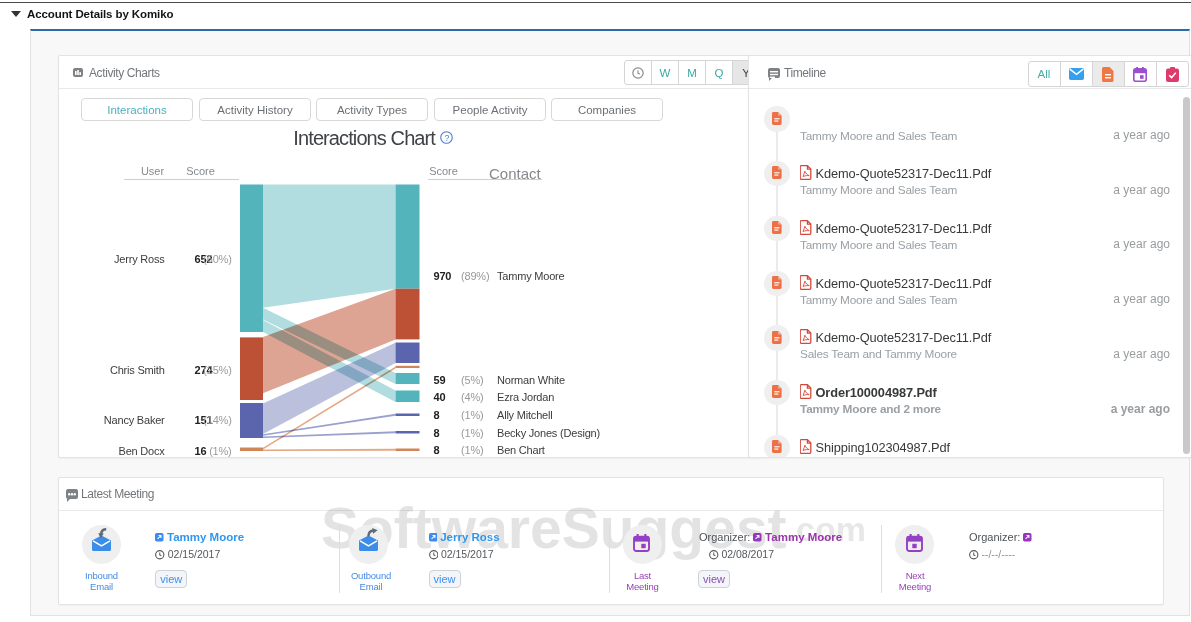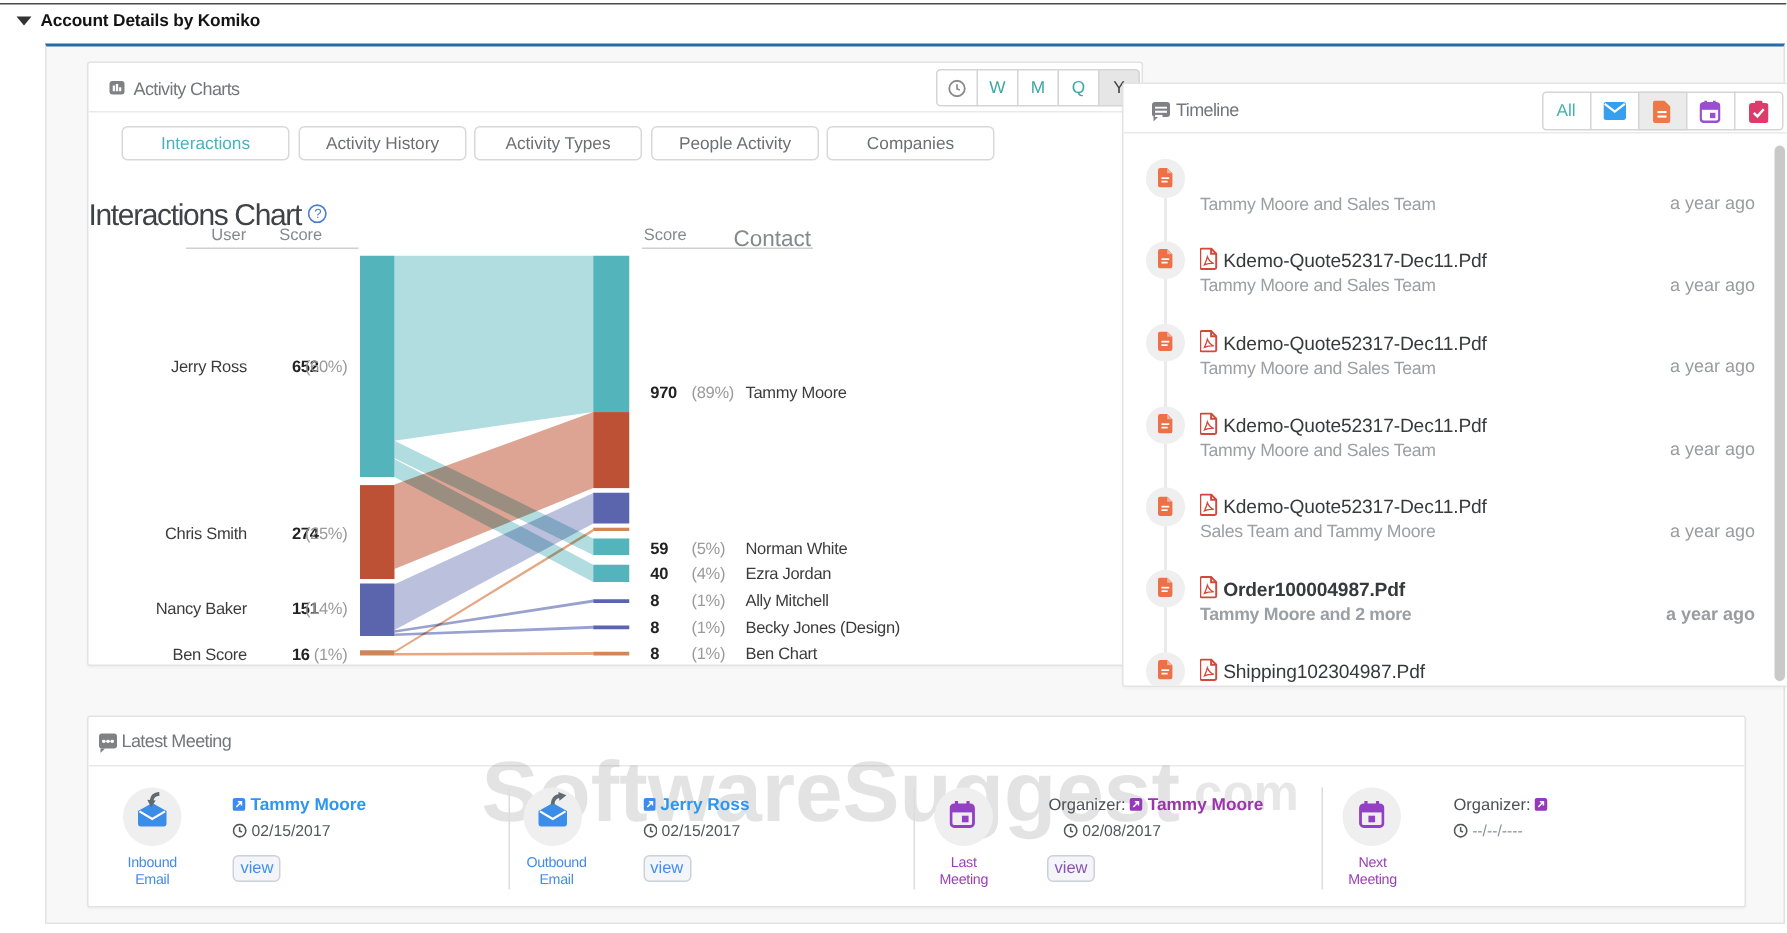--- a/index.html
+++ b/index.html
@@ -36,21 +36,21 @@
 </head>
 <body>
 
 <div class="abs" style="left:0;top:2px;width:1191px;height:1px;background:#4a4a4a;"></div>
 
 <div class="abs" style="left:11px;top:11px;width:0;height:0;border-left:5px solid transparent;border-right:5px solid transparent;border-top:6.5px solid #333;"></div>
 <div class="abs" style="left:27px;top:8px;font-size:11.5px;font-weight:bold;color:#141414;letter-spacing:-0.1px;">Account Details by Komiko</div>
 
 <div class="abs" style="left:30px;top:29px;width:1160px;height:587px;background:#f8f8f8;border:1px solid #e2e2e2;border-top:2px solid #2a6aa5;"></div>
 
-<div class="card" id="actcard" style="left:58px;top:41px;width:704px;height:403px;overflow:hidden;">
+<div class="card" id="actcard" style="left:58px;top:55px;width:704px;height:403px;overflow:hidden;">
   <div class="chead"></div>
   <div class="abs" style="left:14px;top:12px;width:10px;height:9px;background:#7f8285;border-radius:2px;"></div>
   <svg class="abs" style="left:16px;top:14px;" width="6" height="5">
       <rect x="0" y="1" width="1.6" height="4" fill="#fff"></rect>
       <rect x="2.2" y="0" width="1.6" height="5" fill="#fff"></rect>
       <rect x="4.4" y="2.2" width="1.6" height="2.8" fill="#fff"></rect>
     </svg>
   <div class="htxt" style="left:30px;">Activity Charts</div>
 
   <div class="btngroup" style="right:1px;top:4px;">
@@ -65,21 +65,21 @@
     <div class="bg-btn" style="width:28px;height:25px;margin-left:-1px;color:#3aa8a4;line-height:24px;">Q</div>
     <div class="bg-btn" style="width:28px;height:25px;margin-left:-1px;color:#3f4346;line-height:24px;background:#e6e6e6;border-radius:0 3px 3px 0;">Y</div>
   </div>
 
   <div class="abs" style="left:22px;top:42px;width:112px;height:23px;border:1px solid #d8d8d8;border-radius:4px;text-align:center;line-height:22px;font-size:11.5px;color:#4cb0bf;">Interactions</div>
   <div class="abs" style="left:140px;top:42px;width:112px;height:23px;border:1px solid #d8d8d8;border-radius:4px;text-align:center;line-height:22px;font-size:11.5px;color:#6b7075;">Activity History</div>
   <div class="abs" style="left:257px;top:42px;width:112px;height:23px;border:1px solid #d8d8d8;border-radius:4px;text-align:center;line-height:22px;font-size:11.5px;color:#6b7075;">Activity Types</div>
   <div class="abs" style="left:375px;top:42px;width:112px;height:23px;border:1px solid #d8d8d8;border-radius:4px;text-align:center;line-height:22px;font-size:11.5px;color:#6b7075;">People Activity</div>
   <div class="abs" style="left:492px;top:42px;width:112px;height:23px;border:1px solid #d8d8d8;border-radius:4px;text-align:center;line-height:22px;font-size:11.5px;color:#6b7075;">Companies</div>
 
-  <div class="abs" style="left:0;top:71px;width:628px;text-align:left;font-size:20px;letter-spacing:-0.9px;color:#3f4347;margin-top:20px;">Interactions Chart&nbsp;<svg width="13" height="13" viewBox="0 0 14 14" style="vertical-align:1px;">
+  <div class="abs" style="left:0;top:71px;width:628px;text-align:center;font-size:20px;letter-spacing:-0.9px;color:#3f4347;">Interactions Chart&nbsp;<svg width="13" height="13" viewBox="0 0 14 14" style="vertical-align:1px;">
         <circle cx="7" cy="7" r="6.2" fill="none" stroke="#4a7fd0" stroke-width="1.2"></circle>
         <text x="7" y="10.4" text-anchor="middle" font-size="9.5" fill="#4a7fd0" font-family="Liberation Sans">?</text>
       </svg></div>
 
   <div class="abs" style="left:74px;top:109px;width:39px;text-align:center;font-size:11px;color:#85898d;">User</div>
   <div class="abs" style="left:119px;top:109px;width:45px;text-align:center;font-size:11px;color:#85898d;">Score</div>
   <div class="abs" style="left:64.7px;top:122.5px;width:115.5px;height:1px;background:#cfcfcf;"></div>
   <div class="abs" style="left:362px;top:109px;width:45px;text-align:center;font-size:11px;color:#85898d;">Score</div>
   <div class="abs" style="left:430px;top:109px;width:45px;text-align:center;font-size:15px;color:#85898d;">Contact</div>
   <div class="abs" style="left:368.5px;top:122.5px;width:114px;height:1px;background:#cfcfcf;"></div>
@@ -111,21 +111,21 @@
     <rect x="336.5" y="317" width="24" height="11" fill="#53b4bb"></rect>
     <rect x="336.5" y="334.5" width="24" height="11.5" fill="#53b4bb"></rect>
     <rect x="336.5" y="357.5" width="24" height="2.5" fill="#5a65ad"></rect>
     <rect x="336.5" y="375" width="24" height="2.5" fill="#5a65ad"></rect>
     <rect x="336.5" y="392.5" width="24" height="2.5" fill="#cf875a"></rect>
   </svg>
 
   <div class="abs ll" style="top:196.8px;"><span class="n">Jerry Ross</span><span class="v">652</span><span class="p">(60%)</span></div>
   <div class="abs ll" style="top:307.8px;"><span class="n">Chris Smith</span><span class="v">274</span><span class="p">(25%)</span></div>
   <div class="abs ll" style="top:358.4px;"><span class="n">Nancy Baker</span><span class="v">151</span><span class="p">(14%)</span></div>
-  <div class="abs ll" style="top:388.8px;"><span class="n">Ben Score</span><span class="v">16</span><span class="p">(1%)</span></div>
+  <div class="abs ll" style="top:388.8px;"><span class="n">Ben Docx</span><span class="v">16</span><span class="p">(1%)</span></div>
 
   <div class="abs rl" style="top:213.6px;"><span class="v">970</span><span class="p">(89%)</span><span class="n">Tammy Moore</span></div>
   <div class="abs rl" style="top:317.9px;"><span class="v">59</span><span class="p">(5%)</span><span class="n">Norman White</span></div>
   <div class="abs rl" style="top:335.1px;"><span class="v">40</span><span class="p">(4%)</span><span class="n">Ezra Jordan</span></div>
   <div class="abs rl" style="top:352.9px;"><span class="v">8</span><span class="p">(1%)</span><span class="n">Ally Mitchell</span></div>
   <div class="abs rl" style="top:370.6px;"><span class="v">8</span><span class="p">(1%)</span><span class="n">Becky Jones (Design)</span></div>
   <div class="abs rl" style="top:387.8px;"><span class="v">8</span><span class="p">(1%)</span><span class="n">Ben Chart</span></div>
 </div>
 
 <div class="card" id="tlcard" style="left:748px;top:55px;width:446px;height:403px;overflow:hidden;">

